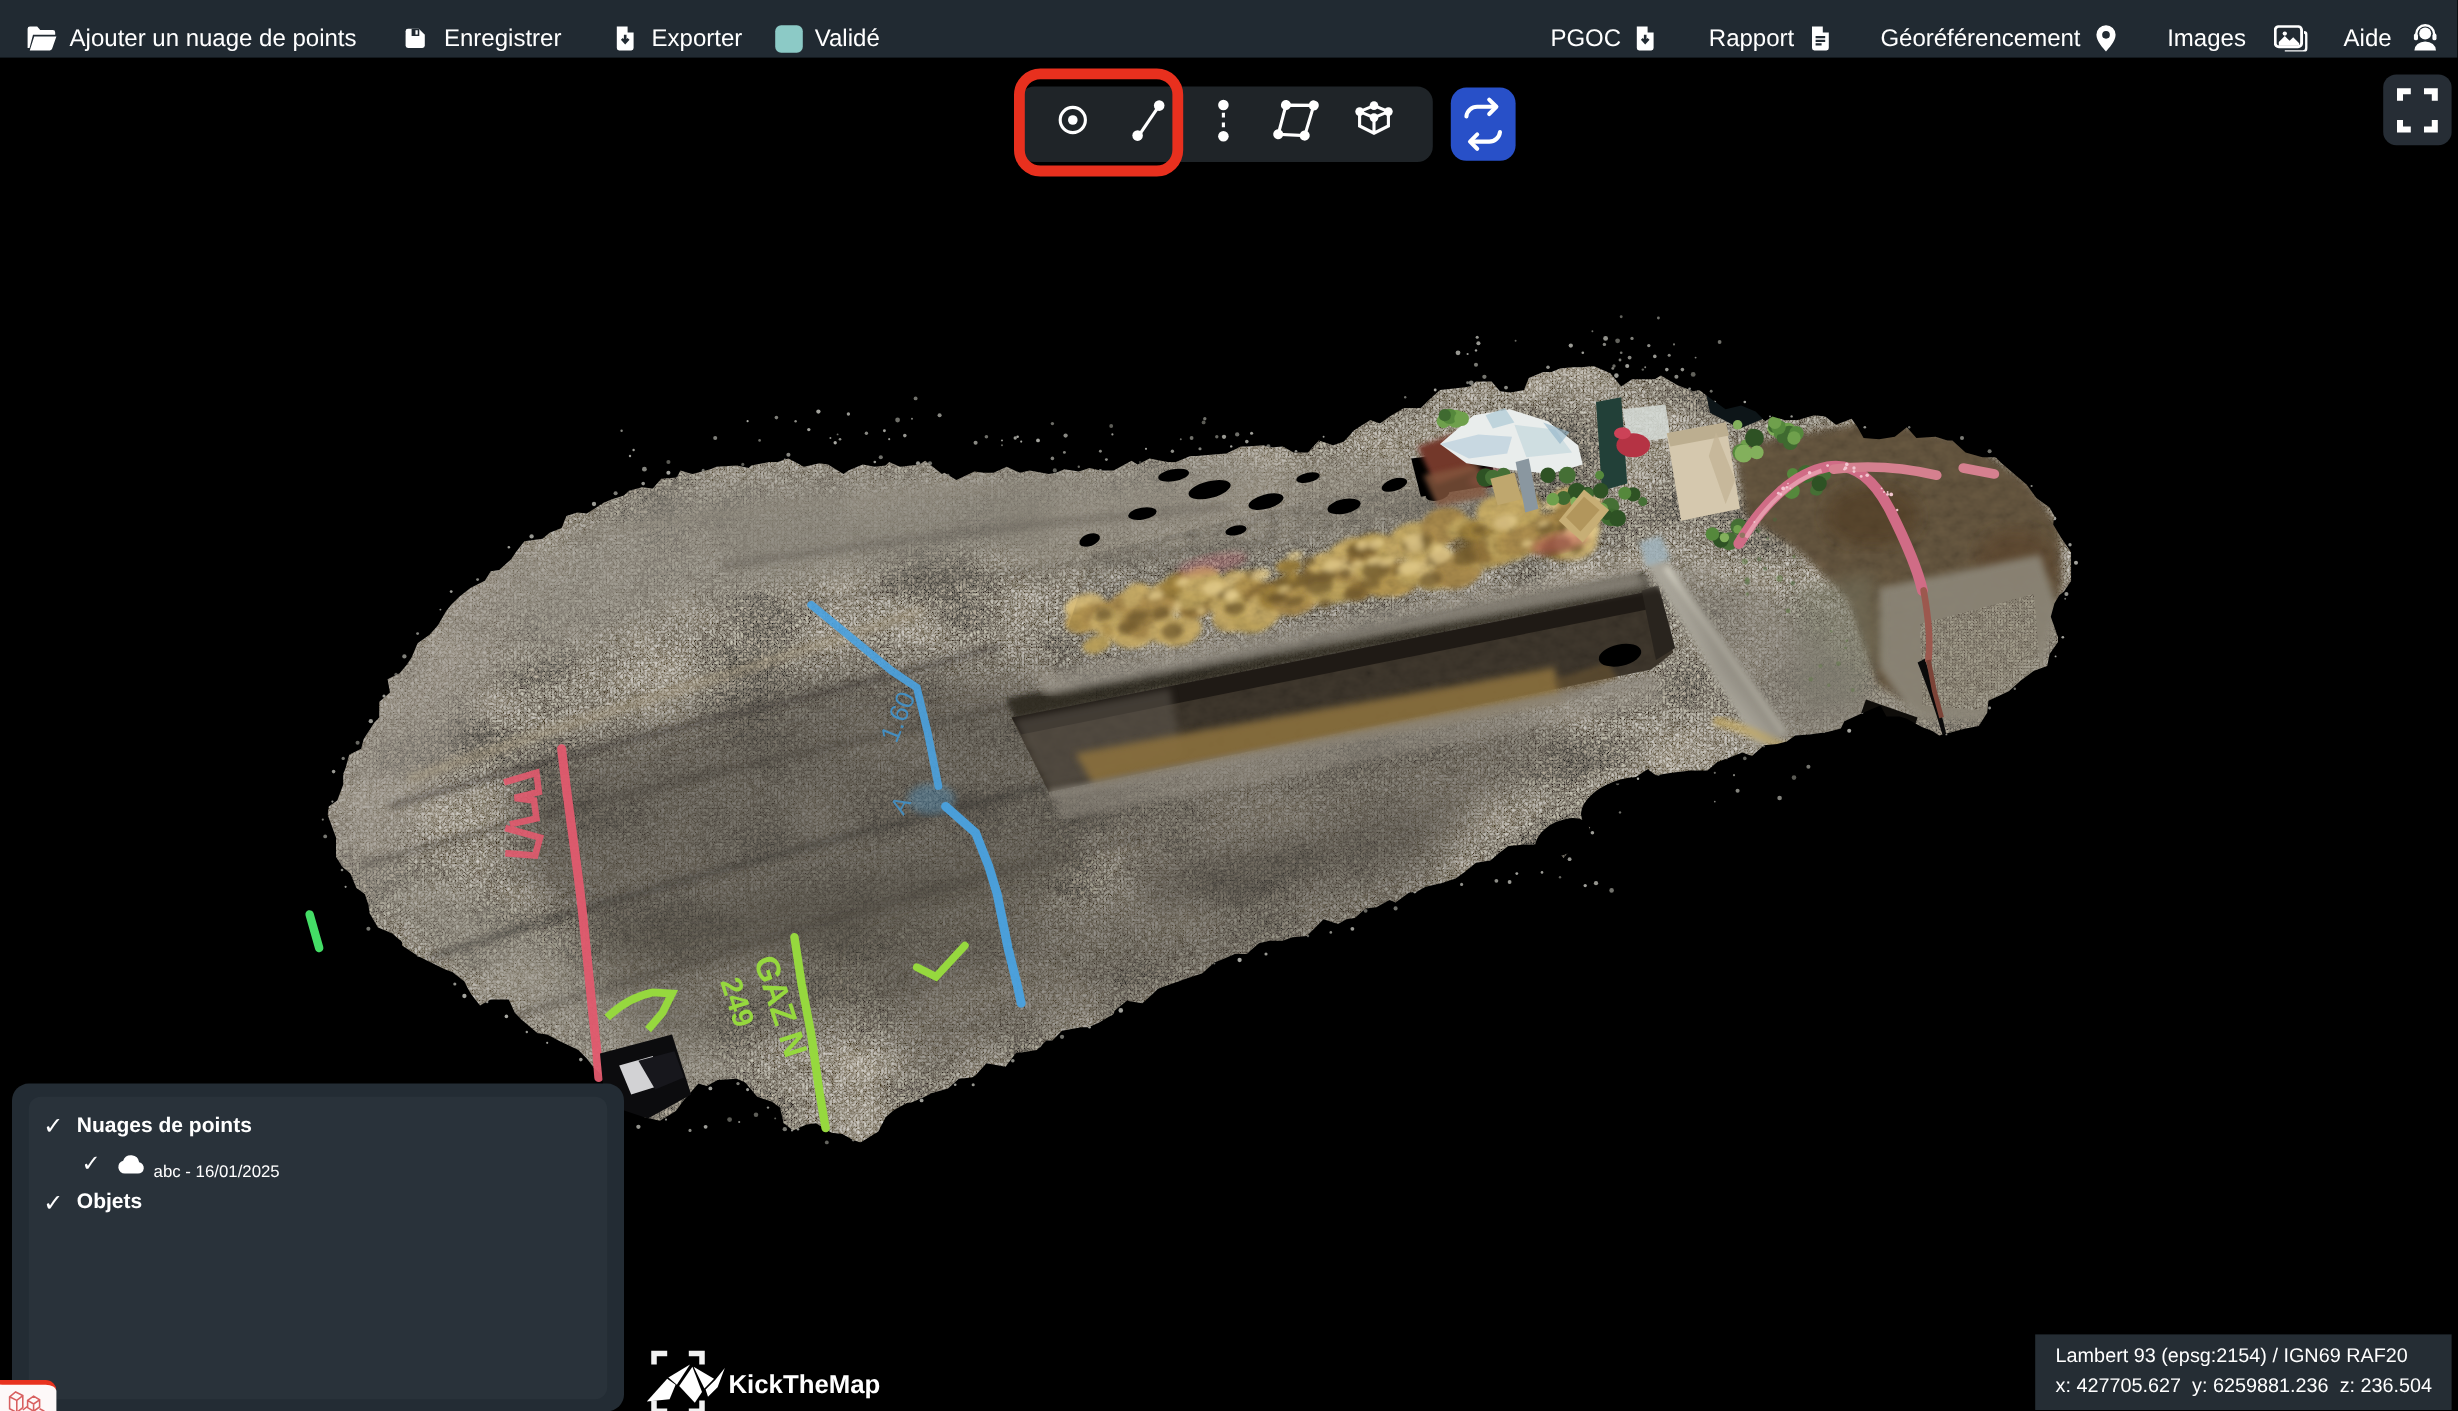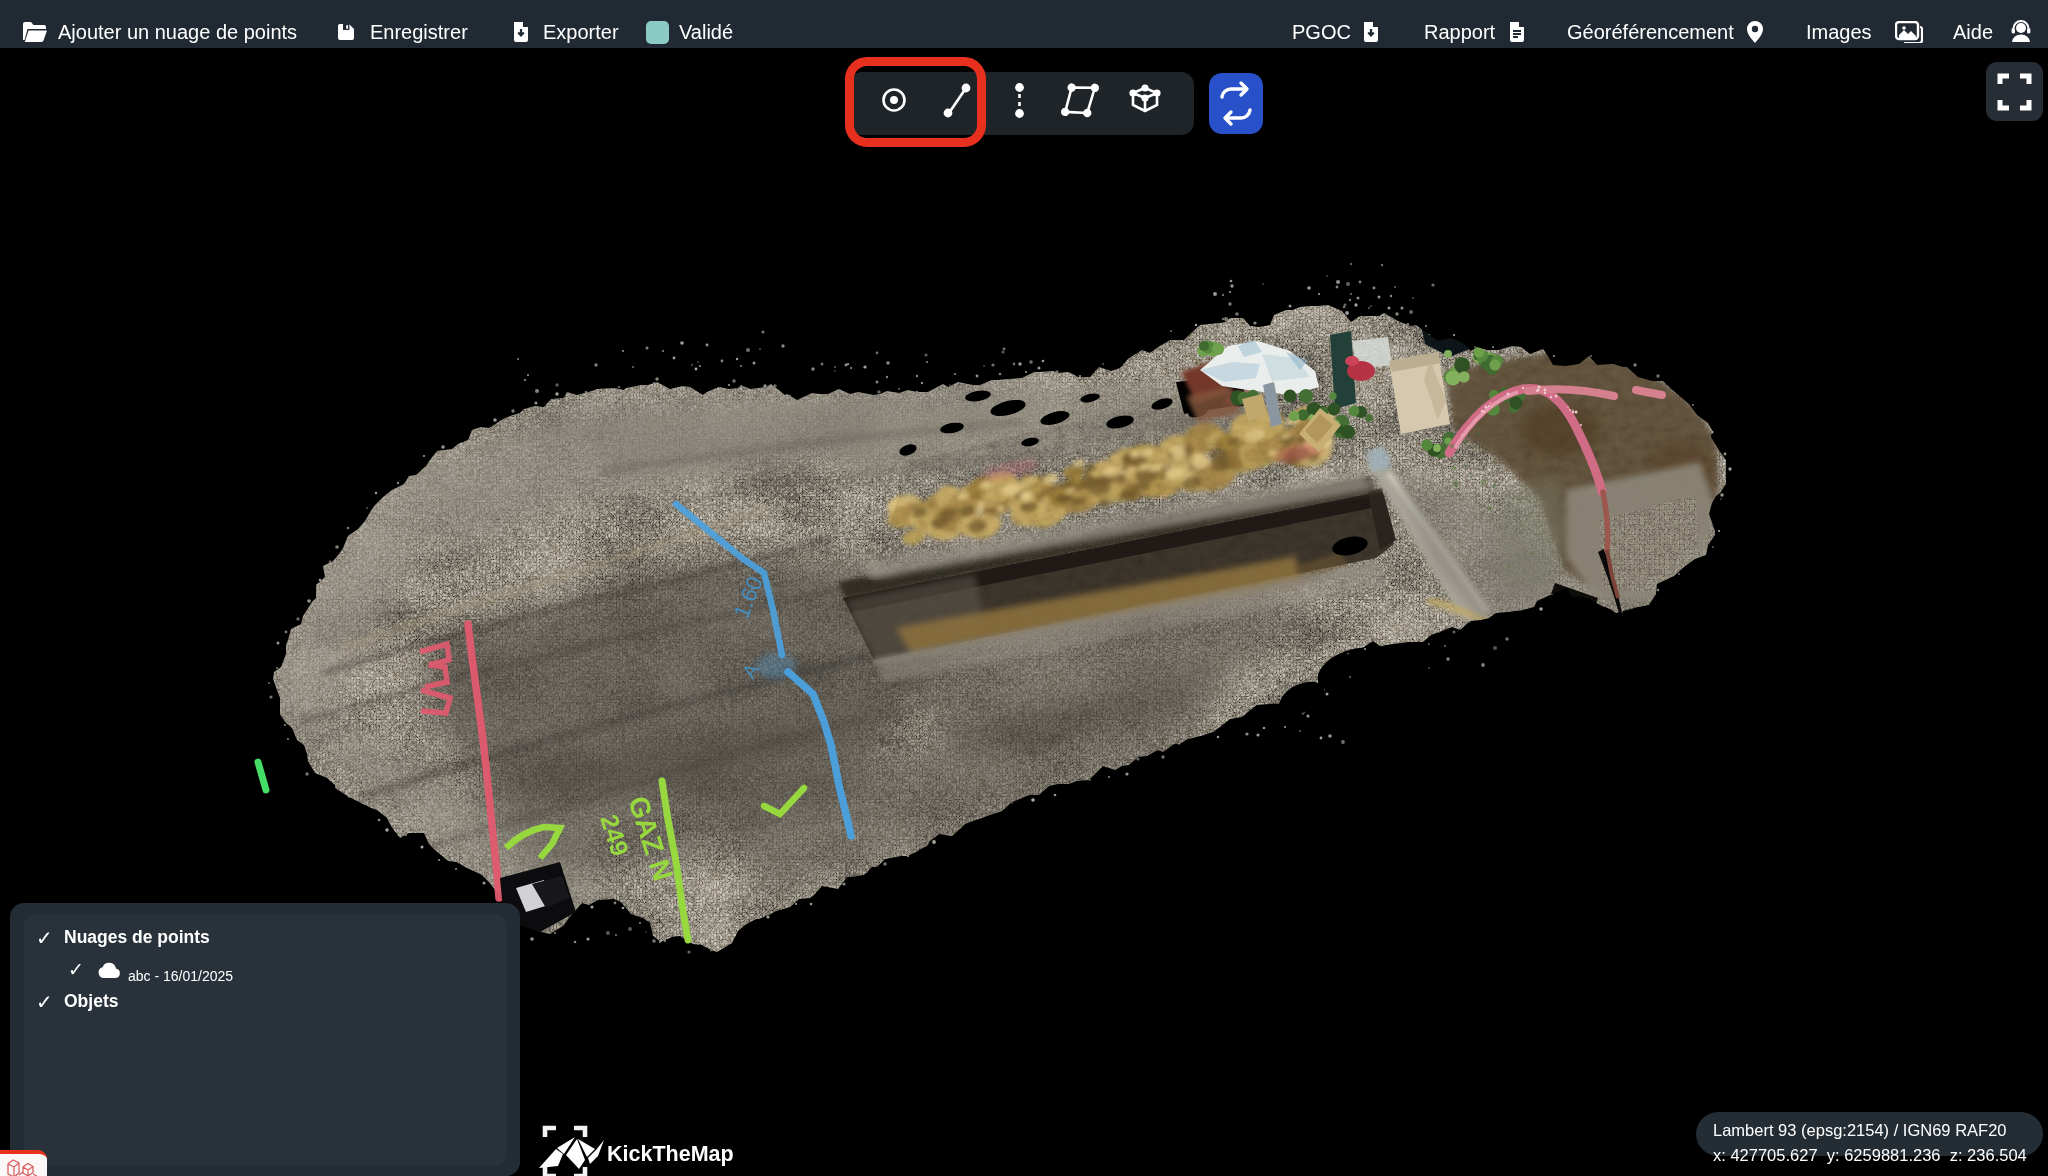--- a/index.html
+++ b/index.html
@@ -827,16 +827,16 @@
 <path d="M8 14 v-9 h11 M37 5 h11 v9 M48 44 v9 h-11 M19 53 h-11 v-9" fill="none" stroke="#f2f2f2" stroke-width="4.6"></path>
 <g fill="#fff">
 <path d="M2 45 L19 26 L26 31 L21 43 Z"></path>
 <path d="M20 25 L38 14 L27 31 Z"></path>
 <path d="M29 32 L40 16 L48 37 L42 46 Z"></path>
 <path d="M41 16 L50 34 L58 26 Z"></path>
 <path d="M51 35 L59 27 L67 17 L61 33 L53 41 Z"></path>
 </g>
 <text x="70" y="38" fill="#fff" font-size="21.5" font-weight="bold" font-family="Liberation Sans">KickTheMap</text>
 </svg>
-<div class="abs" style="left:1696px;top:1112px;width:347px;height:44px;background:#252d34;border-radius:24px;z-index:5;color:#fff;font-size:16.5px">
+<div class="abs" style="left:1696px;top:1112px;width:347px;height:63px;background:#252d34;border-radius:0;z-index:5;color:#fff;font-size:16.5px">
 <div style="position:absolute;left:17px;top:9px">Lambert 93 (epsg:2154) / IGN69 RAF20</div>
 <div style="position:absolute;left:17px;top:34px">x: 427705.627&nbsp; y: 6259881.236&nbsp; z: 236.504</div>
 </div>
 </div>
 </body></html>

